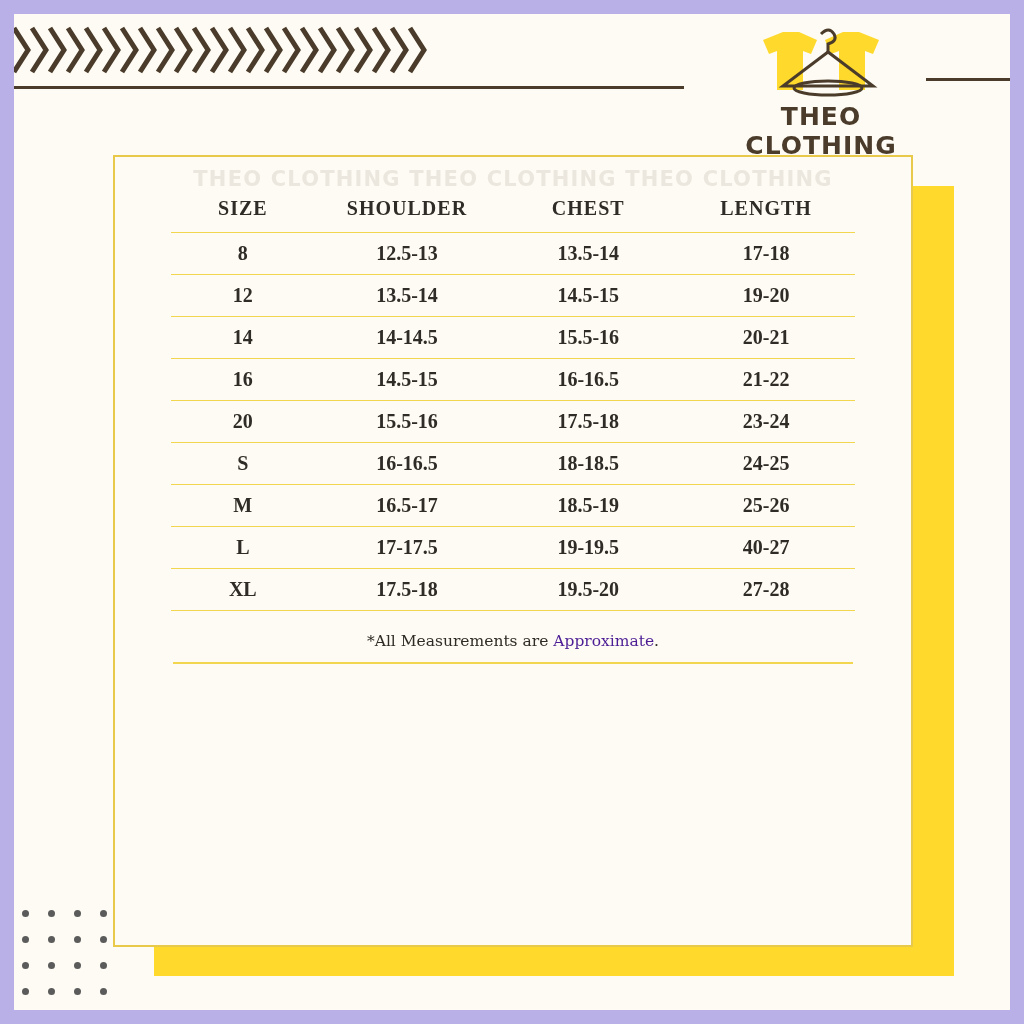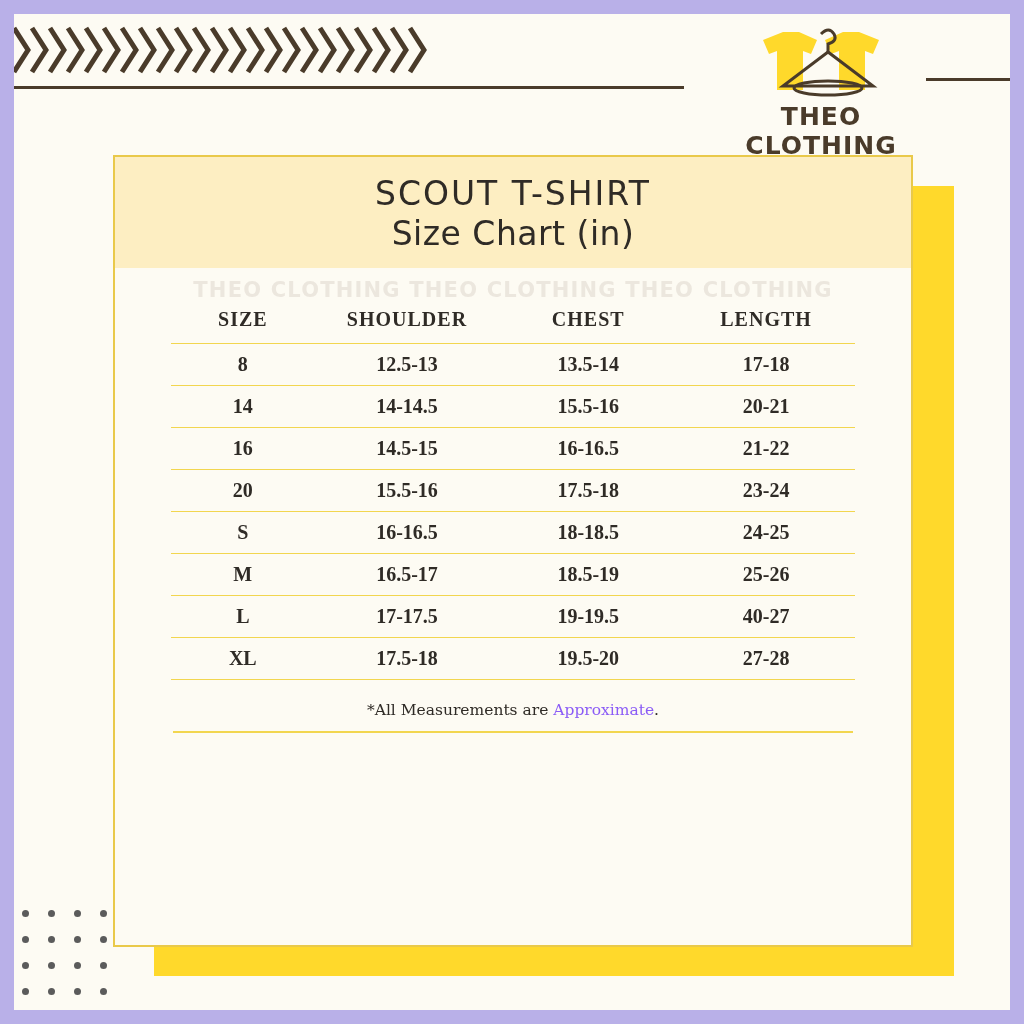--- a/index.html
+++ b/index.html
@@ -181,21 +181,21 @@
   
   #notes {
     margin-top: 18px;
     text-align: center;
     font-family: "DejaVu Serif", serif;
     color: #2f2b26;
     font-size: 15.5px;
     line-height: 1.6;
   }
   .approx {
-    color: #8b5cf6;
+    color: #4c1d95;
     text-align: center;
   }
   #note-underline {
     width: 680px;
     height: 2px;
     background: #f2d64f;
     margin: 8px auto 0;
   }
 </style>
 </head>
@@ -267,24 +267,20 @@
       <div class="dot" style="left:30px; top:56px;"></div>
       <div class="dot" style="left:56px; top:56px;"></div>
       <div class="dot" style="left:82px; top:56px;"></div>
       <div class="dot" style="left:4px;  top:82px;"></div>
       <div class="dot" style="left:30px; top:82px;"></div>
       <div class="dot" style="left:56px; top:82px;"></div>
       <div class="dot" style="left:82px; top:82px;"></div>
     </div>
 
     <div id="card">
-      <div id="card-header">
-        <div id="title-line1">SCOUT T-SHIRT</div>
-        <div id="title-line2">Size Chart (in)</div>
-      </div>
 
       <div id="watermark">THEO CLOTHING THEO CLOTHING THEO CLOTHING</div>
 
       <table>
         <colgroup>
           <col class="c-size">
             <col class="c-sh">
             <col class="c-ch">
             <col class="c-len">
         </colgroup>
@@ -297,20 +293,26 @@
           </tr>
         </thead>
         <tbody>
           <tr>
             <td>8</td>
             <td>12.5-13</td>
             <td>13.5-14</td>
             <td>17-18</td>
           </tr>
           <tr>
+            <td>12</td>
+            <td>13.5-14</td>
+            <td>14.5-15</td>
+            <td>19-20</td>
+          </tr>
+          <tr>
             <td>14</td>
             <td>14-14.5</td>
             <td>15.5-16</td>
             <td>20-21</td>
           </tr>
           <tr>
             <td>16</td>
             <td>14.5-15</td>
             <td>16-16.5</td>
             <td>21-22</td>

